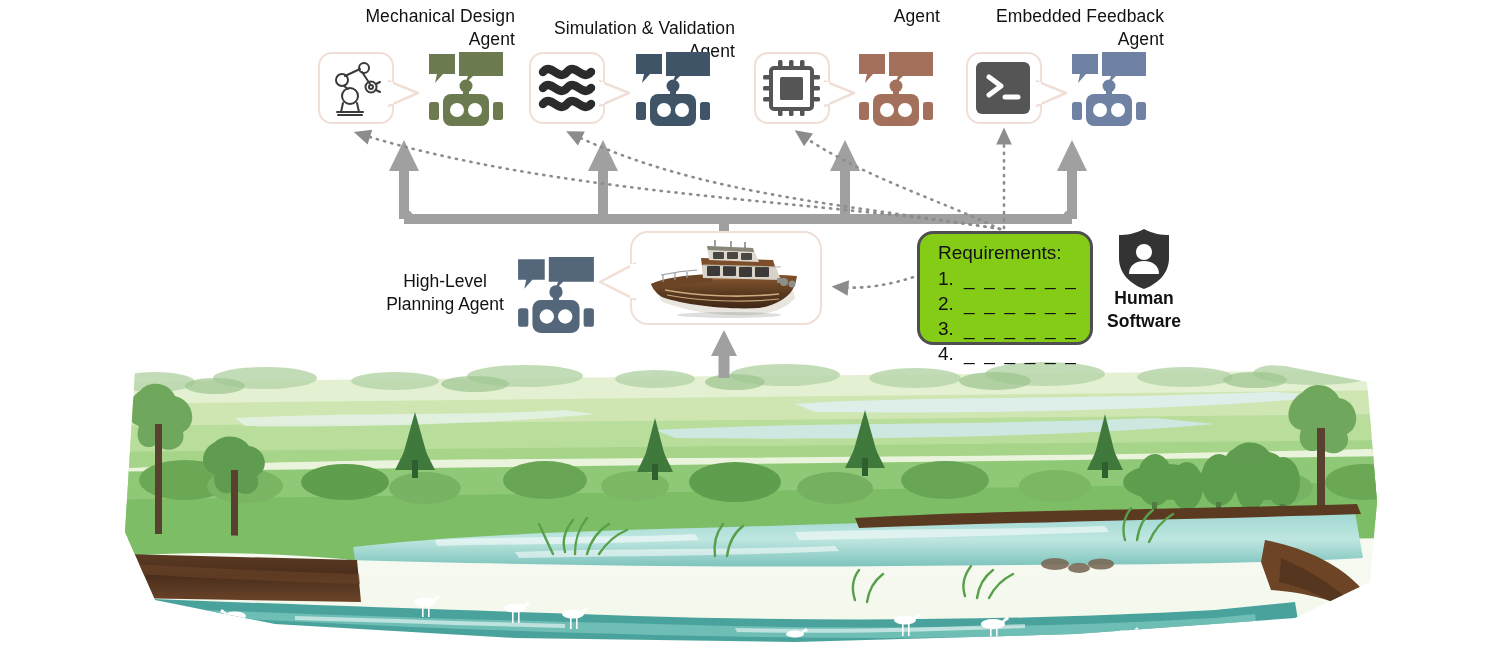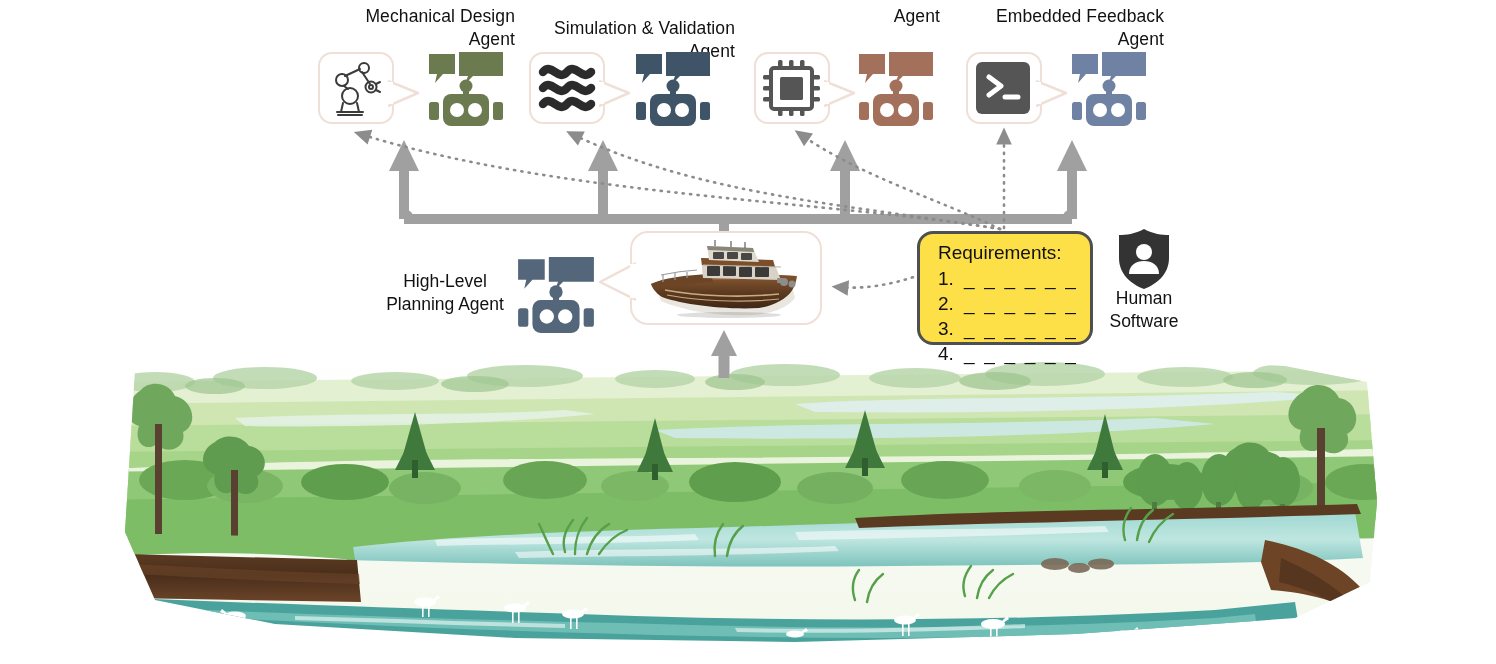--- a/index.html
+++ b/index.html
@@ -31,21 +31,21 @@
     border: 2.5px solid #f0dfd6;
     border-radius: 14px;
     background: #fff;
     box-sizing: border-box;
   }
 
   .icon-box { position:absolute; display:flex; align-items:center; justify-content:center; }
 
   .req-box {
     position:absolute;
-    background:#fde047;
+    background:#84cc16;
     border:3px solid #4f4f4f;
     border-radius:16px;
     box-sizing:border-box;
     padding:8px 10px 4px 18px;
   }
   .req-title { font-size:19px; color:#111; margin-bottom:2px; }
   .req-row { display:flex; align-items:baseline; font-size:19px; color:#111; line-height:25px; }
   .req-num { width:26px; }
   .req-dashes { letter-spacing:2.2px; font-size:19px; }
 
@@ -607,18 +607,18 @@
       <span class="req-num">4.</span>
       <span class="req-dashes">_ _ _ _ _ _</span>
     </div>
   </div>
 
   <svg style="position:absolute;left:1117px;top:228px;width:54px;height:62px;" viewBox="0 0 54 62">
     <path d="M27 1 C18 6 9 7 2 7 L2 30 C2 46 14 56 27 61 C40 56 52 46 52 30 L52 7 C45 7 36 6 27 1 Z" fill="#333333"></path>
     <circle cx="27" cy="24" r="8" fill="#ffffff"></circle>
     <path d="M12 46 C12 37 19 33 27 33 C35 33 42 37 42 46 Z" fill="#ffffff"></path>
   </svg>
-  <div class="hf-label" style="left:1085px; top:287px; width:118px;">
+  <div class="hf-label" style="left:1085px; top:287px; width:118px;font-weight:bold;">
     <span>Human</span>
     <span>Software</span>
   </div>
 
 </div>
 
 </body></html>

